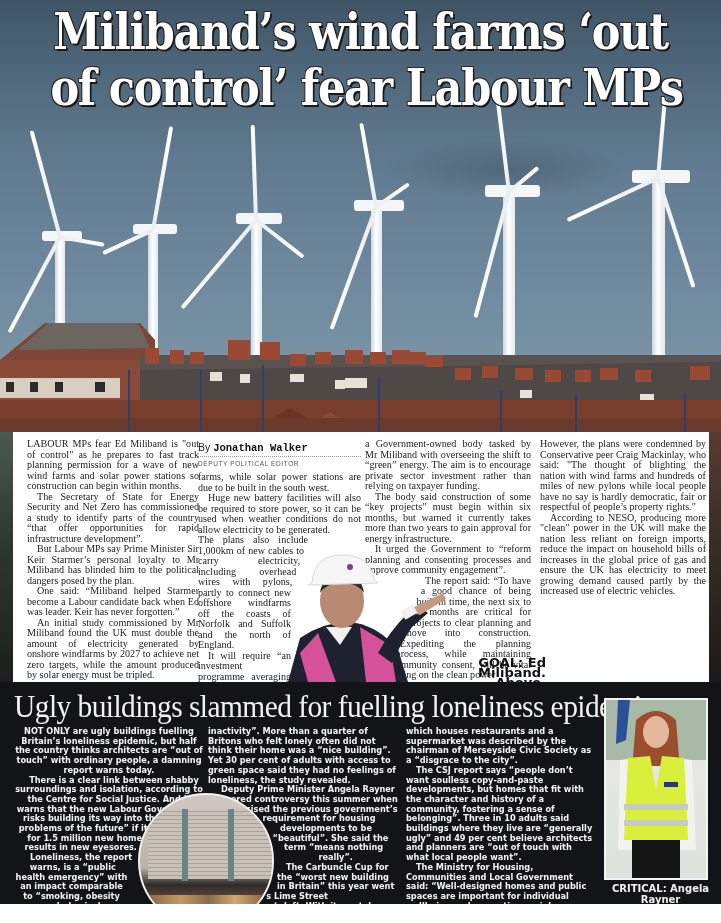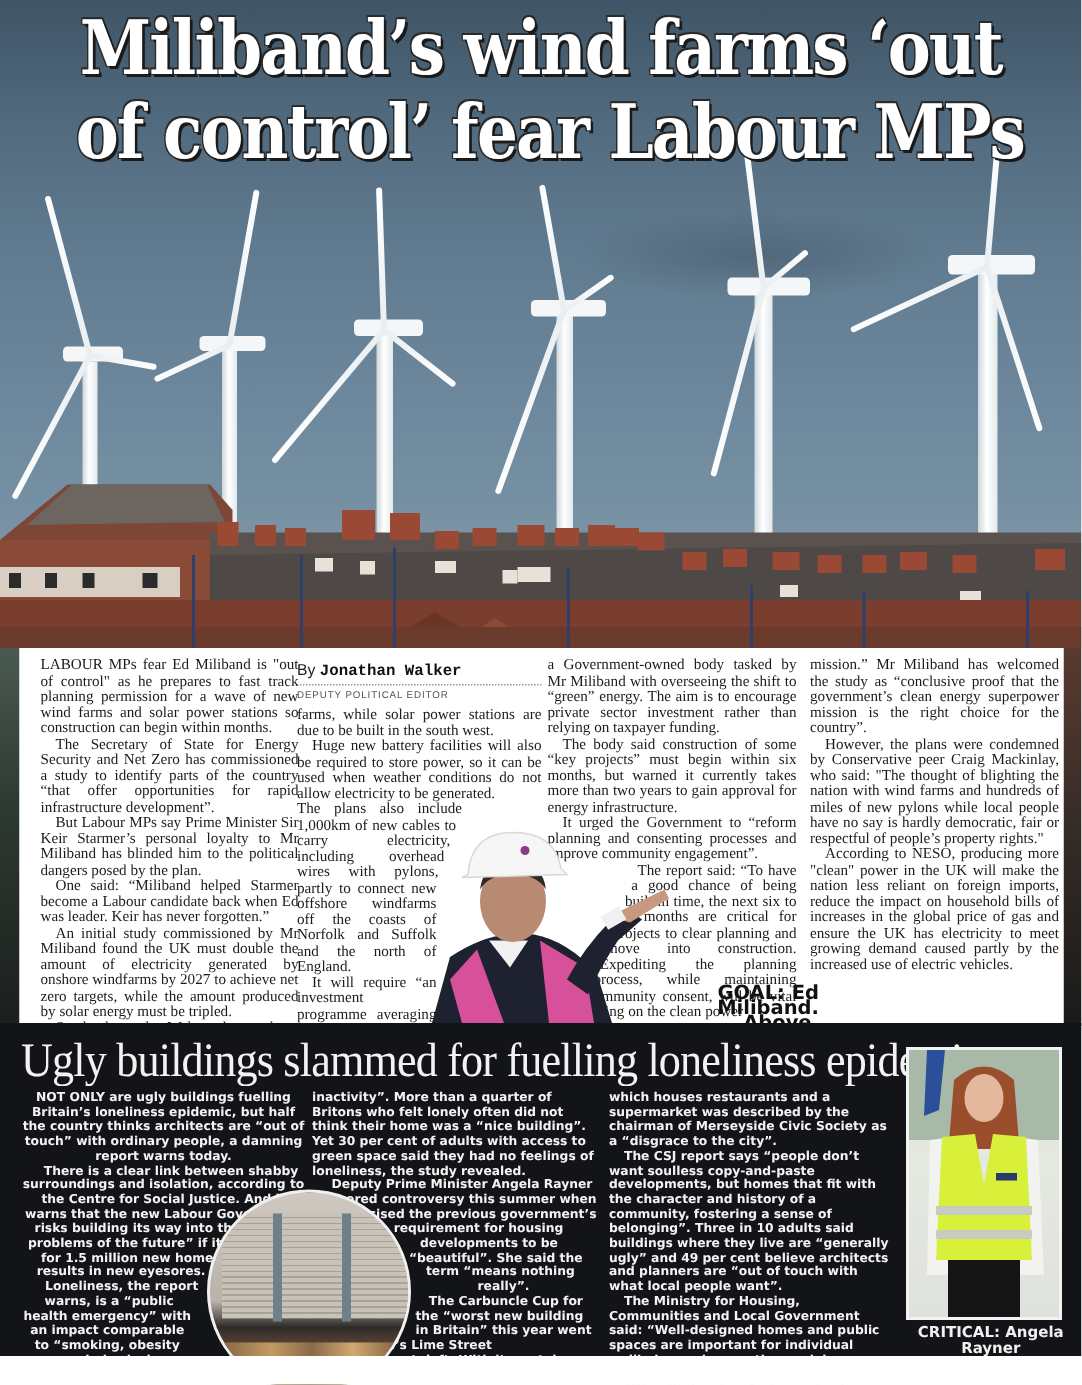--- a/index.html
+++ b/index.html
@@ -254,21 +254,20 @@
 
   <div id="col3" class="col">
     <p>a Government-owned body tasked by Mr Miliband with overseeing the shift to “green” energy. The aim is to encourage private sector investment rather than relying on taxpayer funding.</p>
     <p>The body said construction of some “key projects” must begin within six months, but warned it currently takes more than two years to gain approval for energy infrastructure.</p>
     <p>It urged the Government to “reform planning and consenting processes and improve community engagement”.</p>
     <div style="float:left; width:60px; height:90px; shape-outside: polygon(0 0, 100% 0, 40% 100%, 0 100%);"></div>
     <p>The report said: “To have a good chance of being built in time, the next six to 24 months are critical for projects to clear planning and move into construction. Expediting the planning process, while maintaining community consent, will be vital to delivering on the clean power</p>
   </div>
 
   <div id="col4" class="col">
-    <p>mission.” Mr Miliband has welcomed the study as “conclusive proof that the government’s clean energy superpower mission is the right choice for the country”.</p>
     <p>However, the plans were condemned by Conservative peer Craig Mackinlay, who said: "The thought of blighting the nation with wind farms and hundreds of miles of new pylons while local people have no say is hardly democratic, fair or respectful of people’s property rights."</p>
     <p>According to NESO, producing more "clean" power in the UK will make the nation less reliant on foreign imports, reduce the impact on household bills of increases in the global price of gas and ensure the UK has electricity to meet growing demand caused partly by the increased use of electric vehicles.</p>
   </div>
 
   <div id="miliband-photo">
     <svg width="170" height="129" viewBox="0 0 170 129" xmlns="http://www.w3.org/2000/svg">
 
       <path d="M10,129 L22,85 Q50,66 78,70 Q100,74 120,96 L130,129 Z" fill="#1e2230"></path>
 
       <path d="M22,100 L40,80 L58,129 L30,129 Z" fill="#d6519a"></path>

